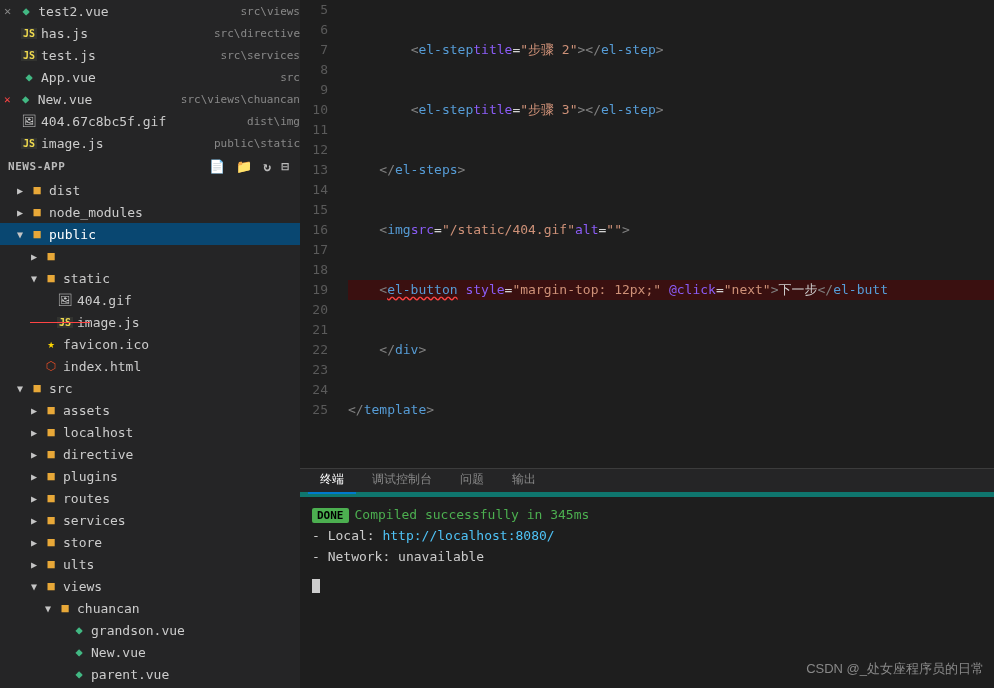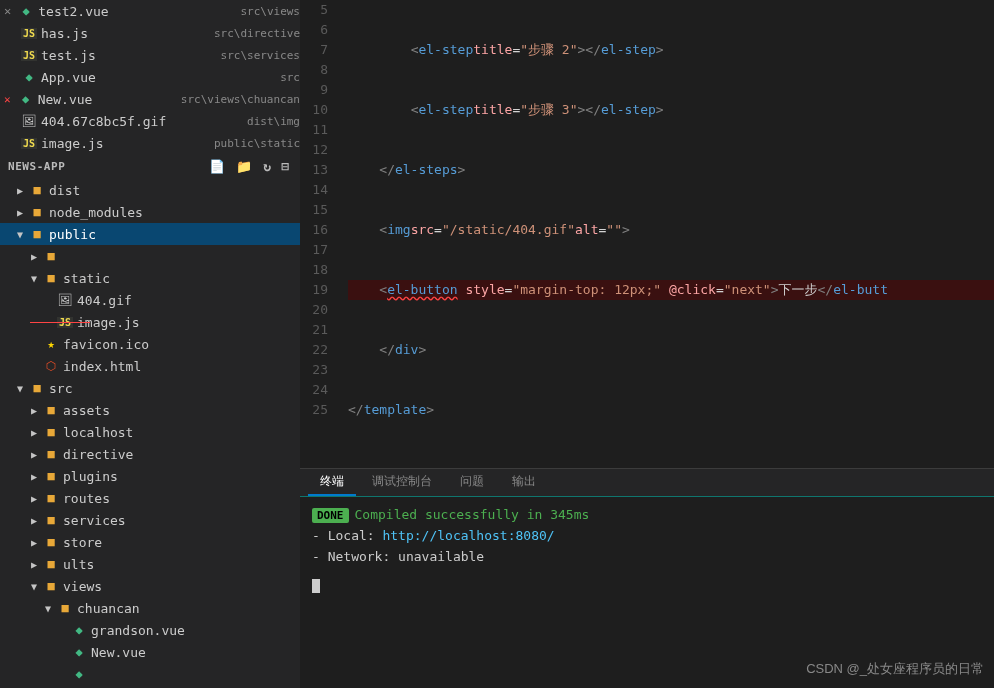--- a/index.html
+++ b/index.html
@@ -146,21 +146,21 @@
       white-space: pre;
     }
     .code-line {
       height: 20px;
       display: flex;
       align-items: center;
     }
 
     
     .c-tag { color: #569cd6; }
-    .c-attr { color: #fca5a5; }
+    .c-attr { color: #8b5cf6; }
     .c-val { color: #ce9178; }
     .c-eq { color: #d4d4d4; }
     .c-punct { color: #808080; }
     .c-plain { color: #d4d4d4; }
     .c-red-underline {
       text-decoration: underline wavy #f44;
       text-underline-offset: 2px;
     }
 
     
@@ -168,21 +168,21 @@
       height: 220px;
       background: #1e1e1e;
       border-top: 1px solid #3c3c3c;
       display: flex;
       flex-direction: column;
     }
 
     .terminal-tabs {
       display: flex;
       background: #252526;
-      border-bottom: 1px solid #0f766e;
+      border-bottom: 5px solid #0f766e;
       height: 28px;
       align-items: center;
       padding: 0 8px;
       gap: 4px;
     }
     .terminal-tab {
       padding: 4px 12px;
       font-size: 12px;
       color: #888;
       cursor: pointer;
@@ -444,20 +444,21 @@
     <div class="sidebar-item">
       <span class="indent" style="width:50px"></span>
       <span style="width:16px;display:inline-block"></span>
       <span class="file-icon ico-vue">◆</span>
       <span class="label">New.vue</span>
     </div>
     <div class="sidebar-item">
       <span class="indent" style="width:50px"></span>
       <span style="width:16px;display:inline-block"></span>
       <span class="file-icon ico-vue">◆</span>
+      <span class="label">parent.vue</span>
     </div>
   </div>
 
   <div class="editor-area">
     <div class="code-view">
       <div class="line-numbers">
         <div>5</div>
         <div>6</div>
         <div>7</div>
         <div>8</div>

